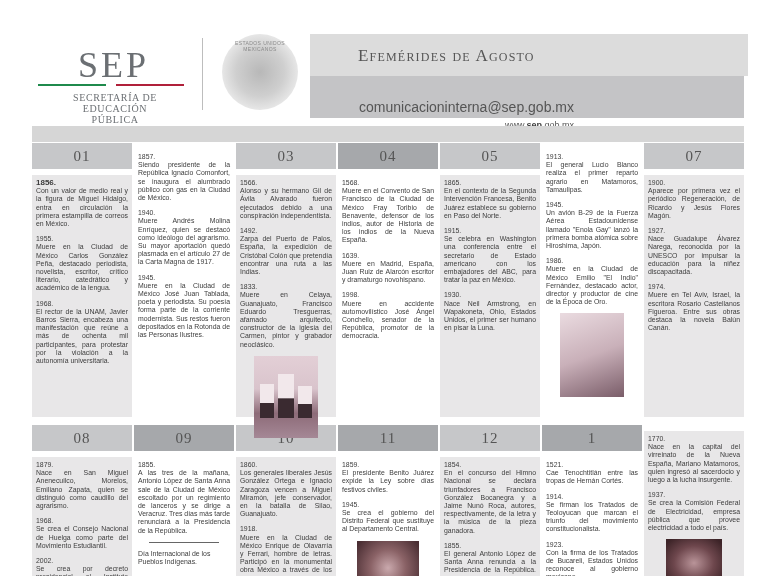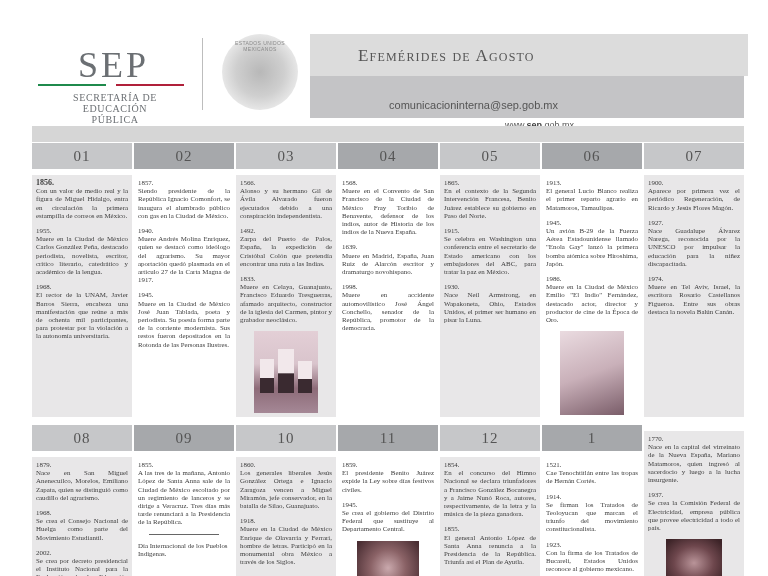--- a/index.html
+++ b/index.html
@@ -13,31 +13,31 @@
   .sep-sub { position: absolute; left: 60px; top: 92px; width: 110px; text-align: center; font-family: "Liberation Serif", serif; font-size: 10px; letter-spacing: 0.6px; color: #6b6f73; line-height: 11px; }
   .divider-v { position: absolute; left: 202px; top: 38px; width: 1px; height: 72px; background: #bdbdbd; }
   .seal { position: absolute; left: 222px; top: 34px; width: 76px; height: 76px; border-radius: 50%; background: radial-gradient(circle at 50% 50%, #b8b8b8 0%, #cfcfcf 45%, #e6e6e6 70%, #f4f4f4 100%); }
   .seal-text { position: absolute; left: 0; top: 6px; width: 100%; text-align: center; font-size: 5px; color: #8a8a8a; letter-spacing: 0.4px; }
 
   .title-band { position: absolute; left: 310px; top: 34px; width: 438px; height: 42px; background: #dcdcdc; }
   .title { position: absolute; left: 48px; top: 12px; font-family: "Liberation Serif", serif; font-size: 17px; letter-spacing: 1.2px; color: #555; font-variant: small-caps; }
   .contact-band { position: absolute; left: 310px; top: 76px; width: 434px; height: 42px; background: #c4c4c6; }
   .www { position: absolute; right: 170px; top: 8px; font-size: 9px; color: #555; margin-top: 36px; }
   .www b { font-weight: bold; color: #444; }
-  .email { position: absolute; right: 186px; top: 23px; font-size: 11px; color: #555; text-align: center; }
+  .email { position: absolute; right: 170px; top: 23px; font-size: 14px; color: #555; text-align: center; }
 
   .strip { position: absolute; left: 32px; top: 126px; width: 712px; height: 16px; background: #d6d6d6; }
 
   .grid { position: absolute; left: 32px; top: 143px; width: 712px; }
   .week { display: flex; gap: 2px; }
   .day { width: 100px; display: flex; flex-direction: column; }
   .day-head { height: 26px; display: flex; align-items: center; justify-content: center; font-family: "Liberation Serif", serif; font-size: 15px; color: #555; letter-spacing: 1px; }
   .day.light .day-head { background: #c6c7c9; }
   .day.dark .day-head { background: #a6a8ab; }
-  .day-body { margin-top: 6px; padding: 4px 4px 20px 4px; font-size: 6.9px; line-height: 8.2px; color: #3c3c3c; text-align: justify; font-family: Liberation Serif, serif; }
+  .day-body { margin-top: 6px; padding: 4px 4px 20px 4px; font-size: 6.9px; line-height: 8.2px; color: #3c3c3c; text-align: justify; }
   .day.light .day-body { background: #e8e7e8; }
   .day.dark .day-body { background: #ffffff; }
   .week1 .day-body { height: 242px; }
   .week2 { margin-top: 8px; }
   .week2 .day-body { height: 160px; overflow: hidden; }
   .ev { margin-bottom: 7px; }
   .ev-year { display: block; }
   .ev-year.big { font-weight: bold; font-size: 8px; }
   .sepline { width: 70px; height: 1px; background: #666; margin: 6px auto 7px auto; }
 
@@ -79,21 +79,20 @@
   <div class="week week1">
       <div class="day light">
         <div class="day-head">01</div>
         <div class="day-body">
           <div class="ev"><span class="ev-year big">1856.</span><span>Con un valor de medio real y la figura de Miguel Hidalgo, entra en circulación la primera estampilla de correos en México.</span></div>
           <div class="ev"><span class="ev-year">1955.</span><span>Muere en la Ciudad de México Carlos González Peña, destacado periodista, novelista, escritor, crítico literario, catedrático y académico de la lengua.</span></div>
           <div class="ev"><span class="ev-year">1968.</span><span>El rector de la UNAM, Javier Barros Sierra, encabeza una manifestación que reúne a más de ochenta mil participantes, para protestar por la violación a la autonomía universitaria.</span></div>
         </div>
       </div>
       <div class="day dark">
-        <div class="day-head">02</div>
         <div class="day-body">
           <div class="ev"><span class="ev-year">1857.</span><span>Siendo presidente de la República Ignacio Comonfort, se inaugura el alumbrado público con gas en la Ciudad de México.</span></div>
           <div class="ev"><span class="ev-year">1940.</span><span>Muere Andrés Molina Enríquez, quien se destacó como ideólogo del agrarismo. Su mayor aportación quedó plasmada en el artículo 27 de la Carta Magna de 1917.</span></div>
           <div class="ev"><span class="ev-year">1945.</span><span>Muere en la Ciudad de México José Juan Tablada, poeta y periodista. Su poesía forma parte de la corriente modernista. Sus restos fueron depositados en la Rotonda de las Personas Ilustres.</span></div>
         </div>
       </div>
       <div class="day light">
         <div class="day-head">03</div>
         <div class="day-body">
           <div class="ev"><span class="ev-year">1566.</span><span>Alonso y su hermano Gil de Ávila Alvarado fueron ejecutados debido a una conspiración independentista.</span></div>
@@ -116,21 +115,20 @@
       </div>
       <div class="day light">
         <div class="day-head">05</div>
         <div class="day-body">
           <div class="ev"><span class="ev-year">1865.</span><span>En el contexto de la Segunda Intervención Francesa, Benito Juárez establece su gobierno en Paso del Norte.</span></div>
           <div class="ev"><span class="ev-year">1915.</span><span>Se celebra en Washington una conferencia entre el secretario de Estado americano con los embajadores del ABC, para tratar la paz en México.</span></div>
           <div class="ev"><span class="ev-year">1930.</span><span>Nace Neil Armstrong, en Wapakoneta, Ohio, Estados Unidos, el primer ser humano en pisar la Luna.</span></div>
         </div>
       </div>
       <div class="day dark">
-        <div class="day-head">06</div>
         <div class="day-body">
           <div class="ev"><span class="ev-year">1913.</span><span>El general Lucio Blanco realiza el primer reparto agrario en Matamoros, Tamaulipas.</span></div>
           <div class="ev"><span class="ev-year">1945.</span><span>Un avión B-29 de la Fuerza Aérea Estadounidense llamado "Enola Gay" lanzó la primera bomba atómica sobre Hiroshima, Japón.</span></div>
           <div class="ev"><span class="ev-year">1986.</span><span>Muere en la Ciudad de México Emilio "El Indio" Fernández, destacado actor, director y productor de cine de la Época de Oro.</span></div>
           <div class="photo photo-plane"></div>
         </div>
       </div>
       <div class="day light">
         <div class="day-head">07</div>
         <div class="day-body">

